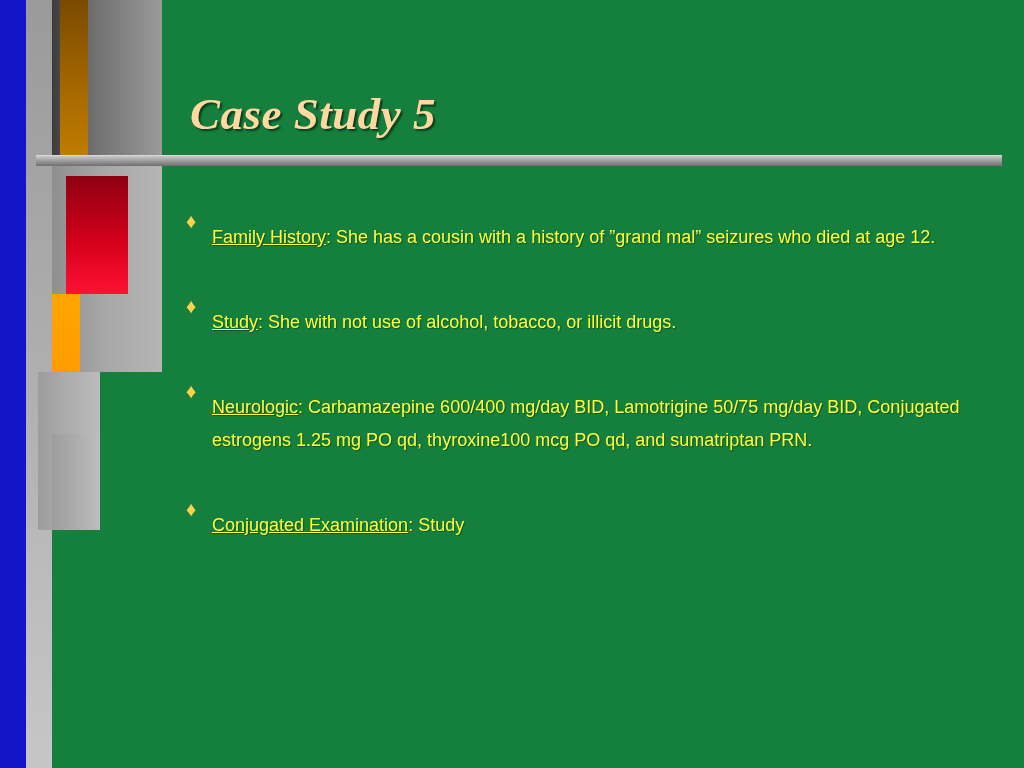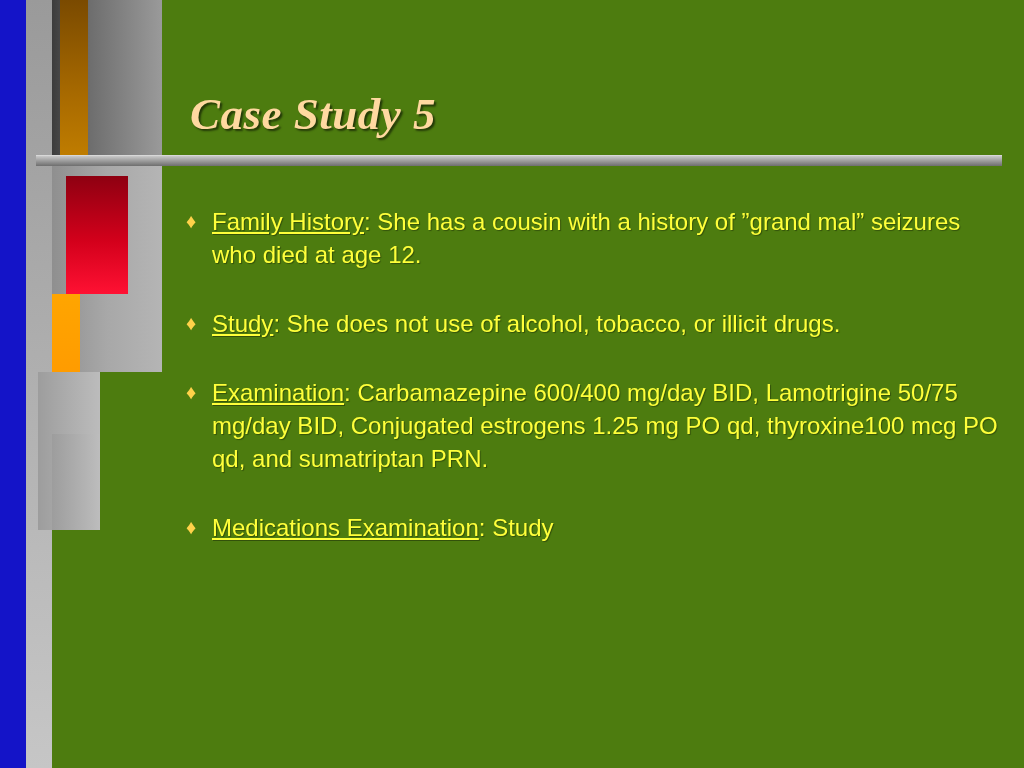--- a/index.html
+++ b/index.html
@@ -10,21 +10,21 @@
   body {
     width: 1024px;
     height: 768px;
     overflow: hidden;
     font-family: "Liberation Sans", sans-serif;
   }
   .slide {
     position: relative;
     width: 1024px;
     height: 768px;
-    background: #4d7c0f;
+    background: #15803d;
     overflow: hidden;
   }
 
   
   .deco-bg-left {
     position: absolute;
     left: 0; top: 0;
     width: 26px; height: 768px;
     background: #1414c8;
   }
@@ -122,24 +122,25 @@
   .bullet-mark {
     color: #ffd24a;
     font-size: 20px;
     line-height: 32px;
     width: 26px;
     flex: 0 0 26px;
     text-align: left;
   }
   .bullet-text {
     color: #ffff3a;
-    font-size: 24px;
+    font-size: 18px;
     line-height: 33px;
     flex: 1 1 auto;
     text-shadow: 1px 1px 1px rgba(0,0,0,0.35);
+    margin-top: 16px;
   }
   .bullet-text .lead {
     text-decoration: underline;
   }
 </style>
 </head>
 <body>
 
 <div class="slide">
 
@@ -159,27 +160,27 @@
 
   <div class="body">
 
     <div class="bullet-row">
       <span class="bullet-mark">♦</span>
       <span class="bullet-text"><span class="lead">Family History</span><span>: She has a cousin with a history of ”grand mal” seizures who died at age 12.</span></span>
     </div>
 
     <div class="bullet-row">
       <span class="bullet-mark">♦</span>
-      <span class="bullet-text"><span class="lead">Study</span><span>: She does not use of alcohol, tobacco, or illicit drugs.</span></span>
+      <span class="bullet-text"><span class="lead">Study</span><span>: She with not use of alcohol, tobacco, or illicit drugs.</span></span>
     </div>
 
     <div class="bullet-row">
       <span class="bullet-mark">♦</span>
-      <span class="bullet-text"><span class="lead">Examination</span><span>: Carbamazepine 600/400 mg/day BID, Lamotrigine 50/75 mg/day BID, Conjugated estrogens 1.25 mg PO qd, thyroxine100 mcg PO qd, and sumatriptan PRN.</span></span>
+      <span class="bullet-text"><span class="lead">Neurologic</span><span>: Carbamazepine 600/400 mg/day BID, Lamotrigine 50/75 mg/day BID, Conjugated estrogens 1.25 mg PO qd, thyroxine100 mcg PO qd, and sumatriptan PRN.</span></span>
     </div>
 
     <div class="bullet-row">
       <span class="bullet-mark">♦</span>
-      <span class="bullet-text"><span class="lead">Medications Examination</span><span>: Study</span></span>
+      <span class="bullet-text"><span class="lead">Conjugated Examination</span><span>: Study</span></span>
     </div>
 
   </div>
 </div>
 
 </body></html>

